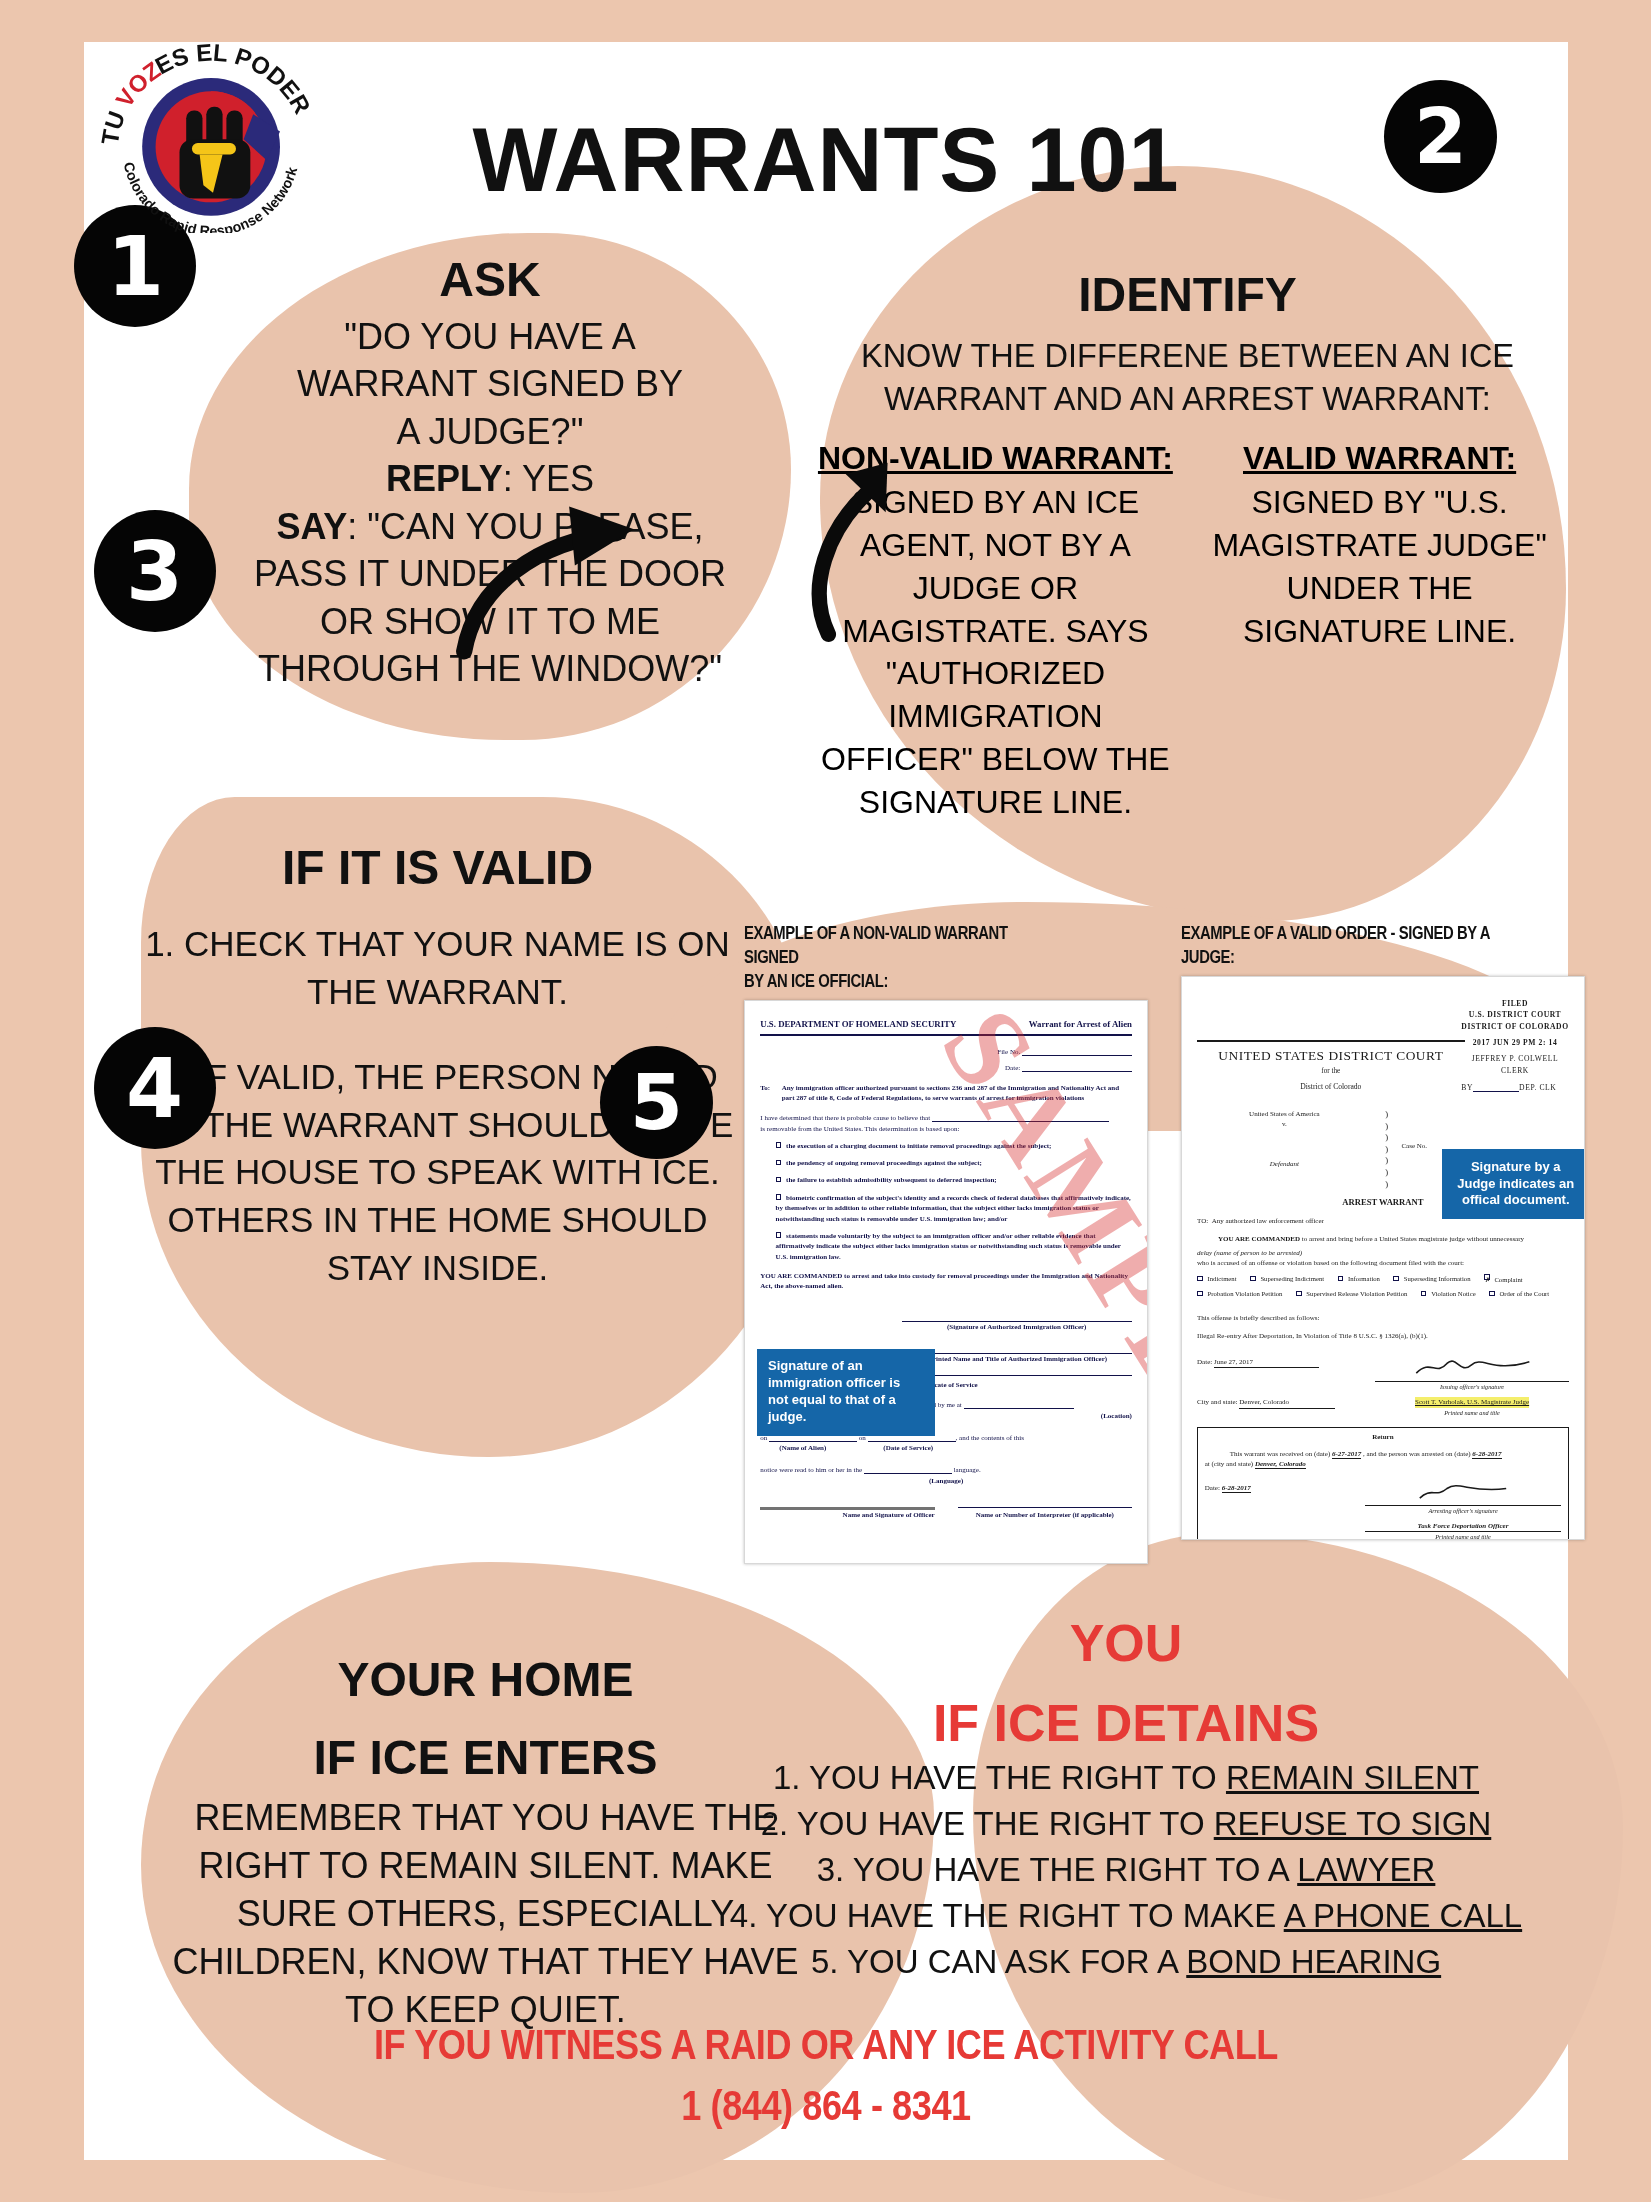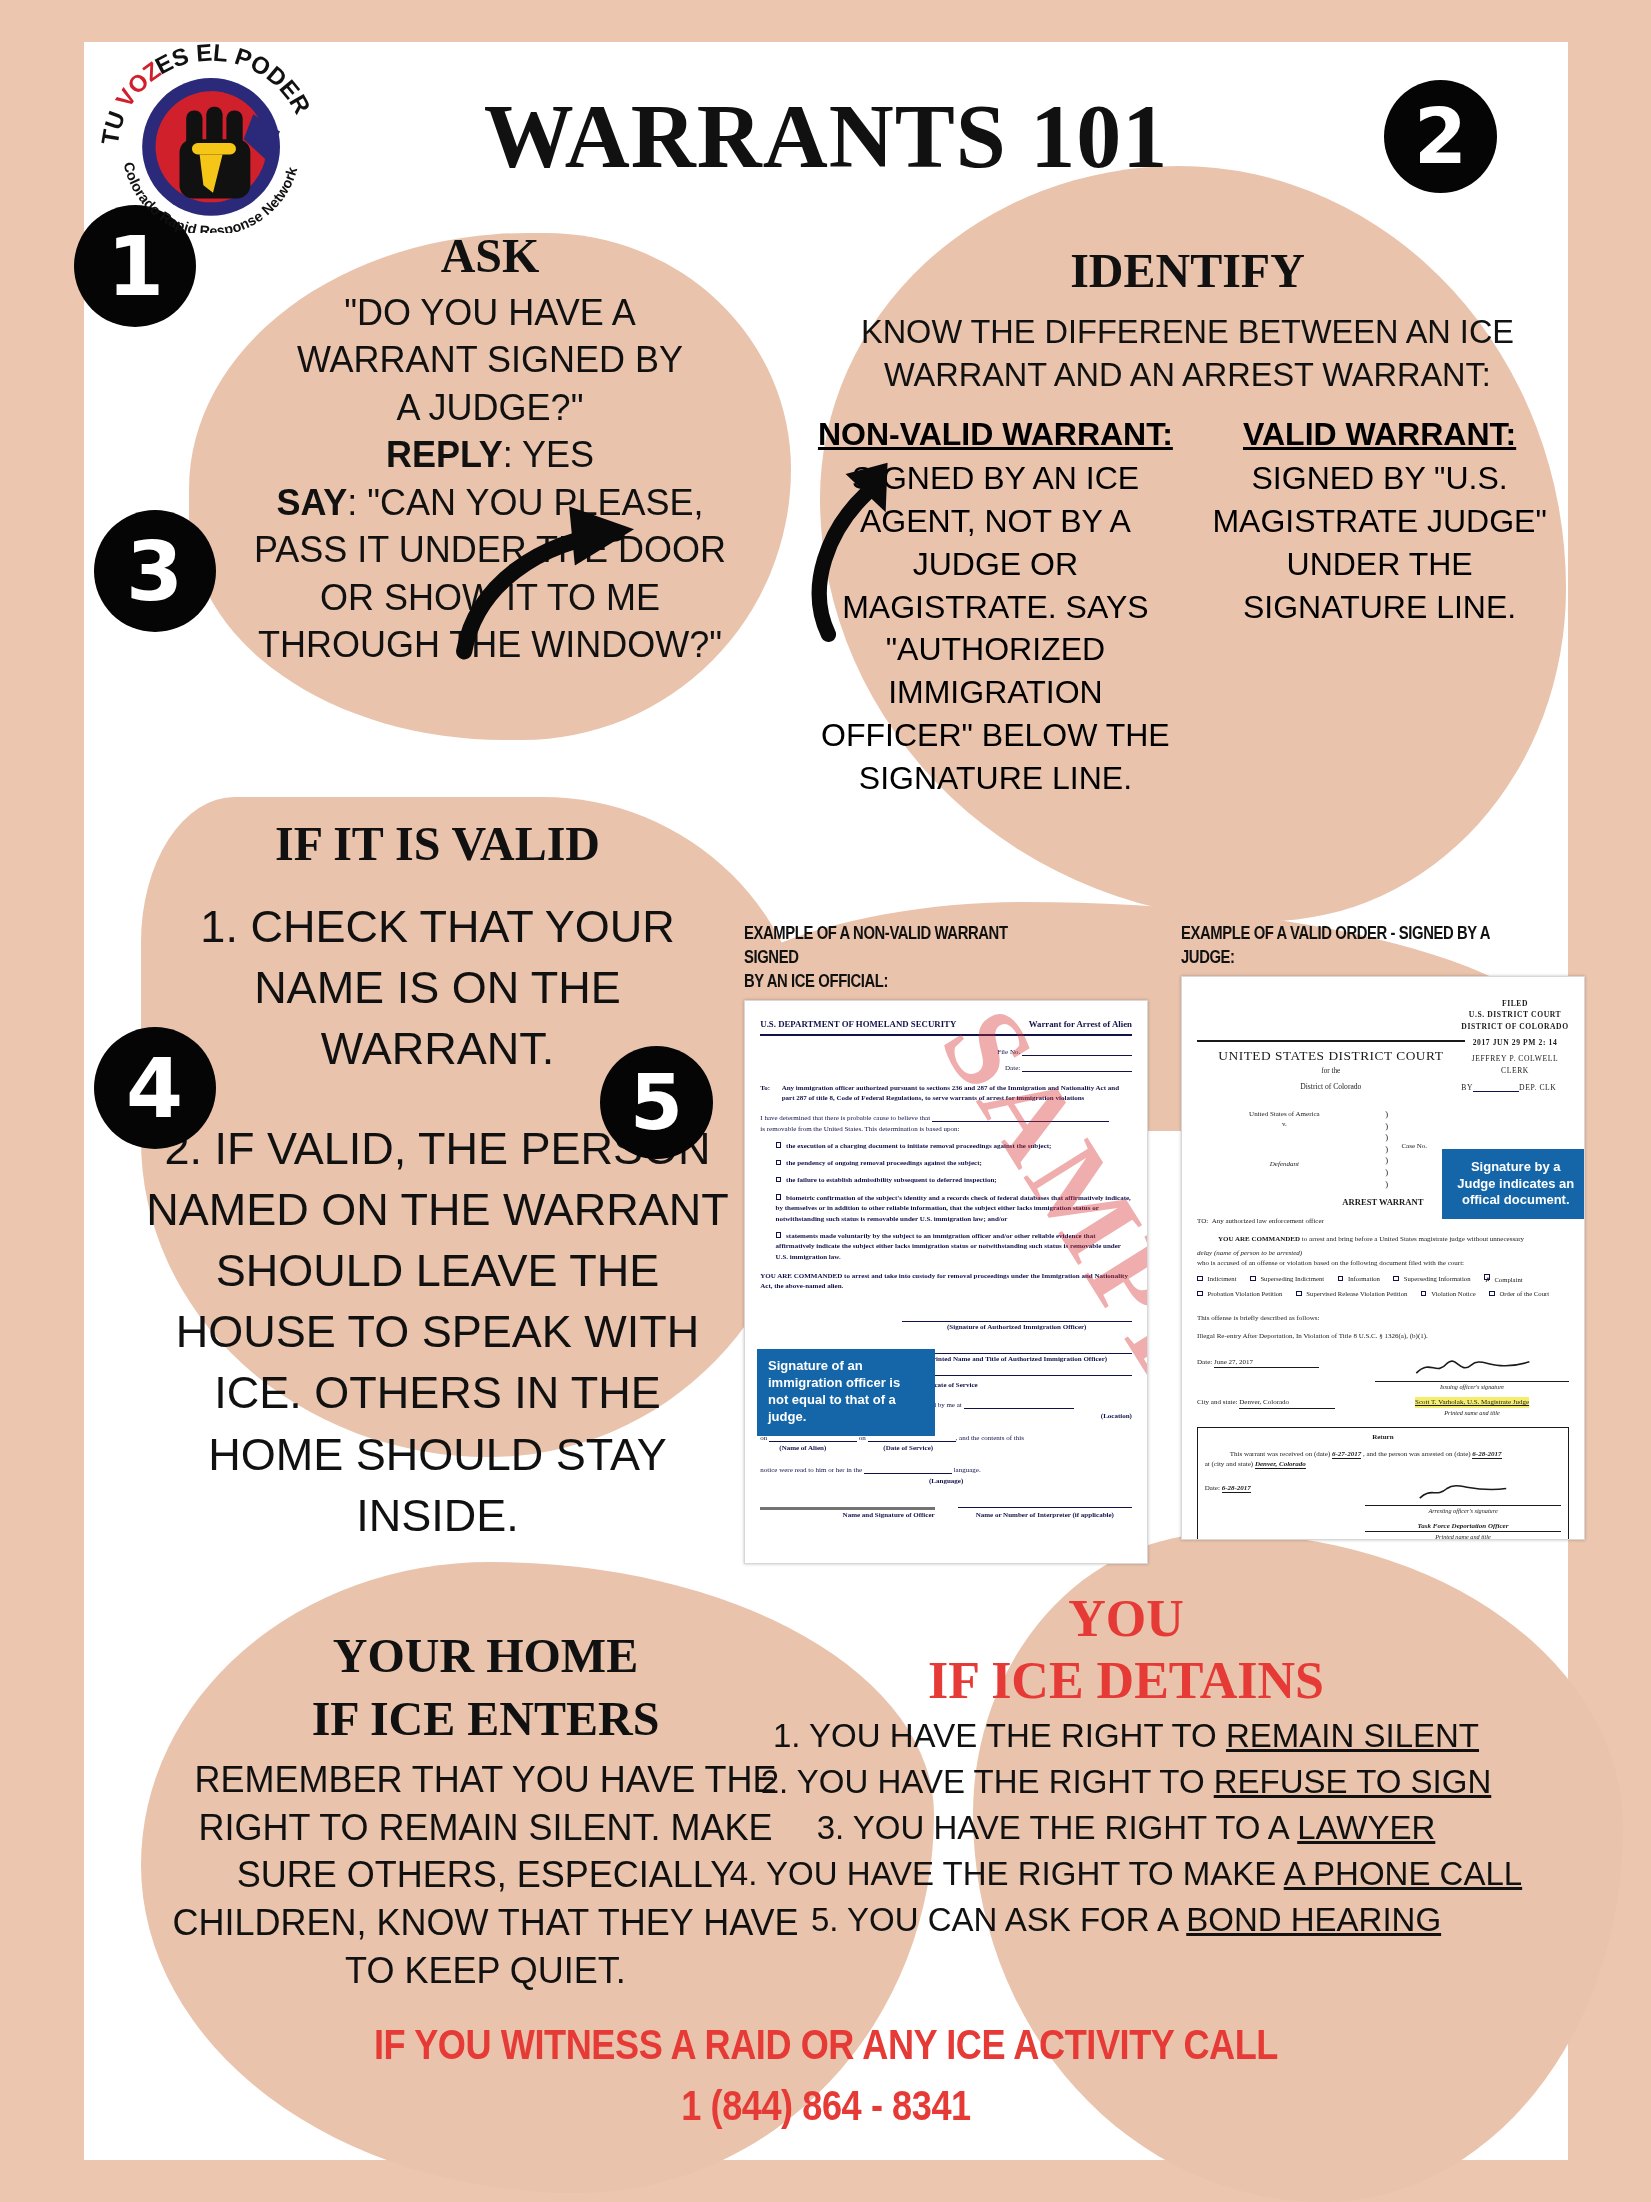--- a/index.html
+++ b/index.html
@@ -69,22 +69,22 @@
     font-family:"DejaVu Sans", sans-serif;
   }
   #badge1 { left:-9.6px; top:163px; width:122px; height:122px; font-size:82px; }
   #badge2 { left:1300px; top:38px; width:113px; height:113px; font-size:76px; }
   #badge3 { left:9.6px; top:468px; width:122px; height:122px; font-size:82px; }
   #badge4 { left:9.6px; top:985px; width:122px; height:122px; font-size:82px; }
   #badge5 { left:516px; top:1004px; width:113px; height:113px; font-size:76px; }
 
   
   .hdg {
-    font-family:Liberation Serif, serif;
-    font-weight:bold; color:#111; text-align:center;
+    font-family:Liberation Sans, sans-serif;
+    font-weight:bold; color:#111; text-align:center;margin-top:24px;
   }
   .body-txt {
     font-family:"Liberation Sans", sans-serif;
     color:#111; text-align:center;
   }
 
   
   #sec1 { position:absolute; left:124px; top:186px; width:564px; z-index:7; }
   #sec1 .hdg { font-size:48px; margin-bottom:5.7px; }
   #sec1 .body-txt { font-size:36px; line-height:1.32; }
@@ -98,21 +98,21 @@
   #sec2 .col { width:50%; }
   #sec2 .col .sub {
     font-size:32px; font-weight:bold; text-decoration:underline;
     display:block; text-align:center; margin-bottom:3.8px;
   }
   #sec2 .col .txt { font-size:32px; line-height:1.34; text-align:center; }
 
   
   #sec3 { position:absolute; left:57px; top:774px; width:593px; z-index:7; }
   #sec3 .hdg { font-size:48px; margin-bottom:25px; }
-  #sec3 .body-txt { font-size:45px; line-height:1.36; }
+  #sec3 .body-txt { font-size:35px; line-height:1.36; }
   #sec3 .para2 { margin-top:38px; }
 
   
   #docs { position:absolute; left:660px; top:879px; width:841px; z-index:7; }
   .doc-label {
     font-family:"Liberation Sans", sans-serif;
     font-weight:bold; font-size:19px; color:#111;
     letter-spacing:-0.5px; line-height:1.25;
     transform:scaleX(0.78); transform-origin:left top;
     white-space:pre-line;

